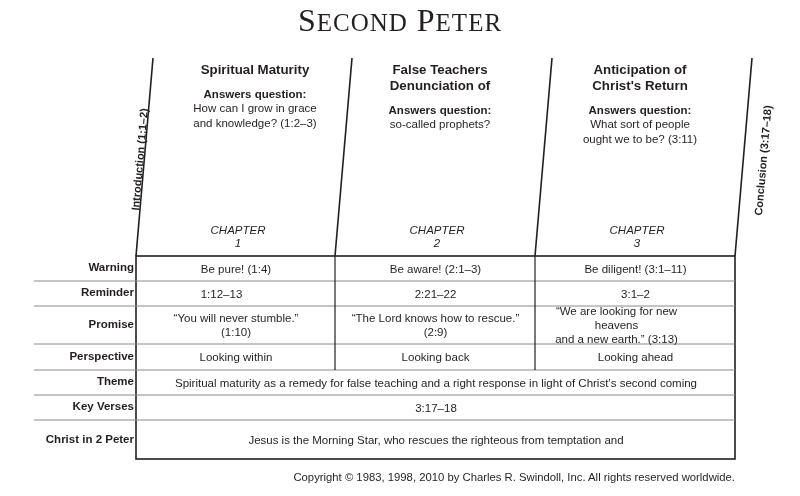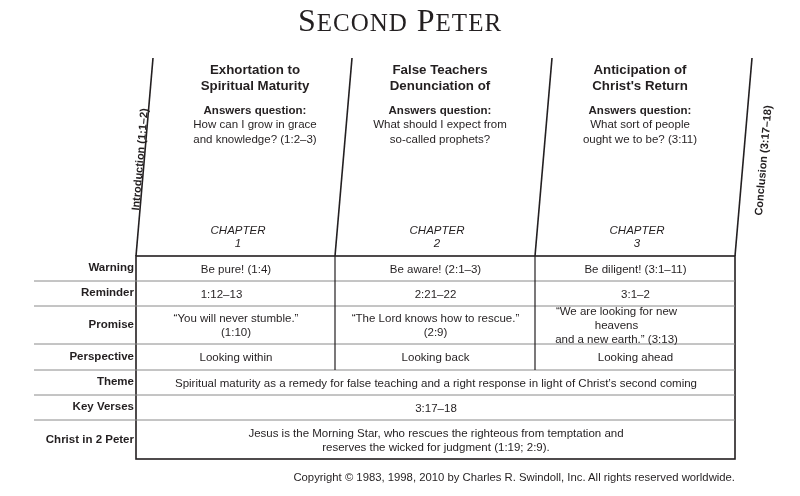--- a/index.html
+++ b/index.html
@@ -42,31 +42,29 @@
   <line x1="34" y1="420" x2="735" y2="420" stroke="#8a8a8a" stroke-width="1"></line>
 
   <line x1="335" y1="256" x2="335" y2="370" stroke="#231f20" stroke-width="1.2"></line>
   <line x1="535" y1="256" x2="535" y2="370" stroke="#231f20" stroke-width="1.2"></line>
 </svg>
 
 <div class="vert" style="left:129px; top:210px; transform:rotate(-85deg);">Introduction (1:1–2)</div>
 <div class="vert" style="left:752px; top:215px; transform:rotate(-85deg);">Conclusion (3:17–18)</div>
 
 <div class="sec" style="left:160px; top:62px; width:190px;">
-  <div class="h">Exhortation to</div>
   <div class="h">Spiritual Maturity</div>
   <div class="q">Answers question:</div>
   <div class="t">How can I grow in grace</div>
   <div class="t">and knowledge? (1:2–3)</div>
 </div>
 <div class="sec" style="left:345px; top:62px; width:190px;">
   <div class="h">False Teachers</div>
   <div class="h">Denunciation of</div>
   <div class="q">Answers question:</div>
-  <div class="t">What should I expect from</div>
   <div class="t">so-called prophets?</div>
 </div>
 <div class="sec" style="left:545px; top:62px; width:190px;">
   <div class="h">Anticipation of</div>
   <div class="h">Christ's Return</div>
   <div class="q">Answers question:</div>
   <div class="t">What sort of people</div>
   <div class="t">ought we to be? (3:11)</div>
 </div>
 
@@ -115,16 +113,15 @@
 <div class="cell" style="left:137px; top:344px; width:198px; height:26px;">Looking within</div>
 <div class="cell" style="left:336px; top:344px; width:199px; height:26px;">Looking back</div>
 <div class="cell" style="left:536px; top:344px; width:199px; height:26px;">Looking ahead</div>
 
 <div class="cell" style="left:137px; top:370px; width:598px; height:25px;">Spiritual maturity as a remedy for false teaching and a right response in light of Christ’s second coming</div>
 
 <div class="cell" style="left:137px; top:395px; width:598px; height:25px;">3:17–18</div>
 
 <div class="cell" style="left:137px; top:420px; width:598px; height:39px; flex-direction:column;">
   <div>Jesus is the Morning Star, who rescues the righteous from temptation and</div>
-  <div>reserves the wicked for judgment (1:19; 2:9).</div>
 </div>
 
 <div class="copyright">Copyright © 1983, 1998, 2010 by Charles R. Swindoll, Inc. All rights reserved worldwide.</div>
 
 </body></html>

